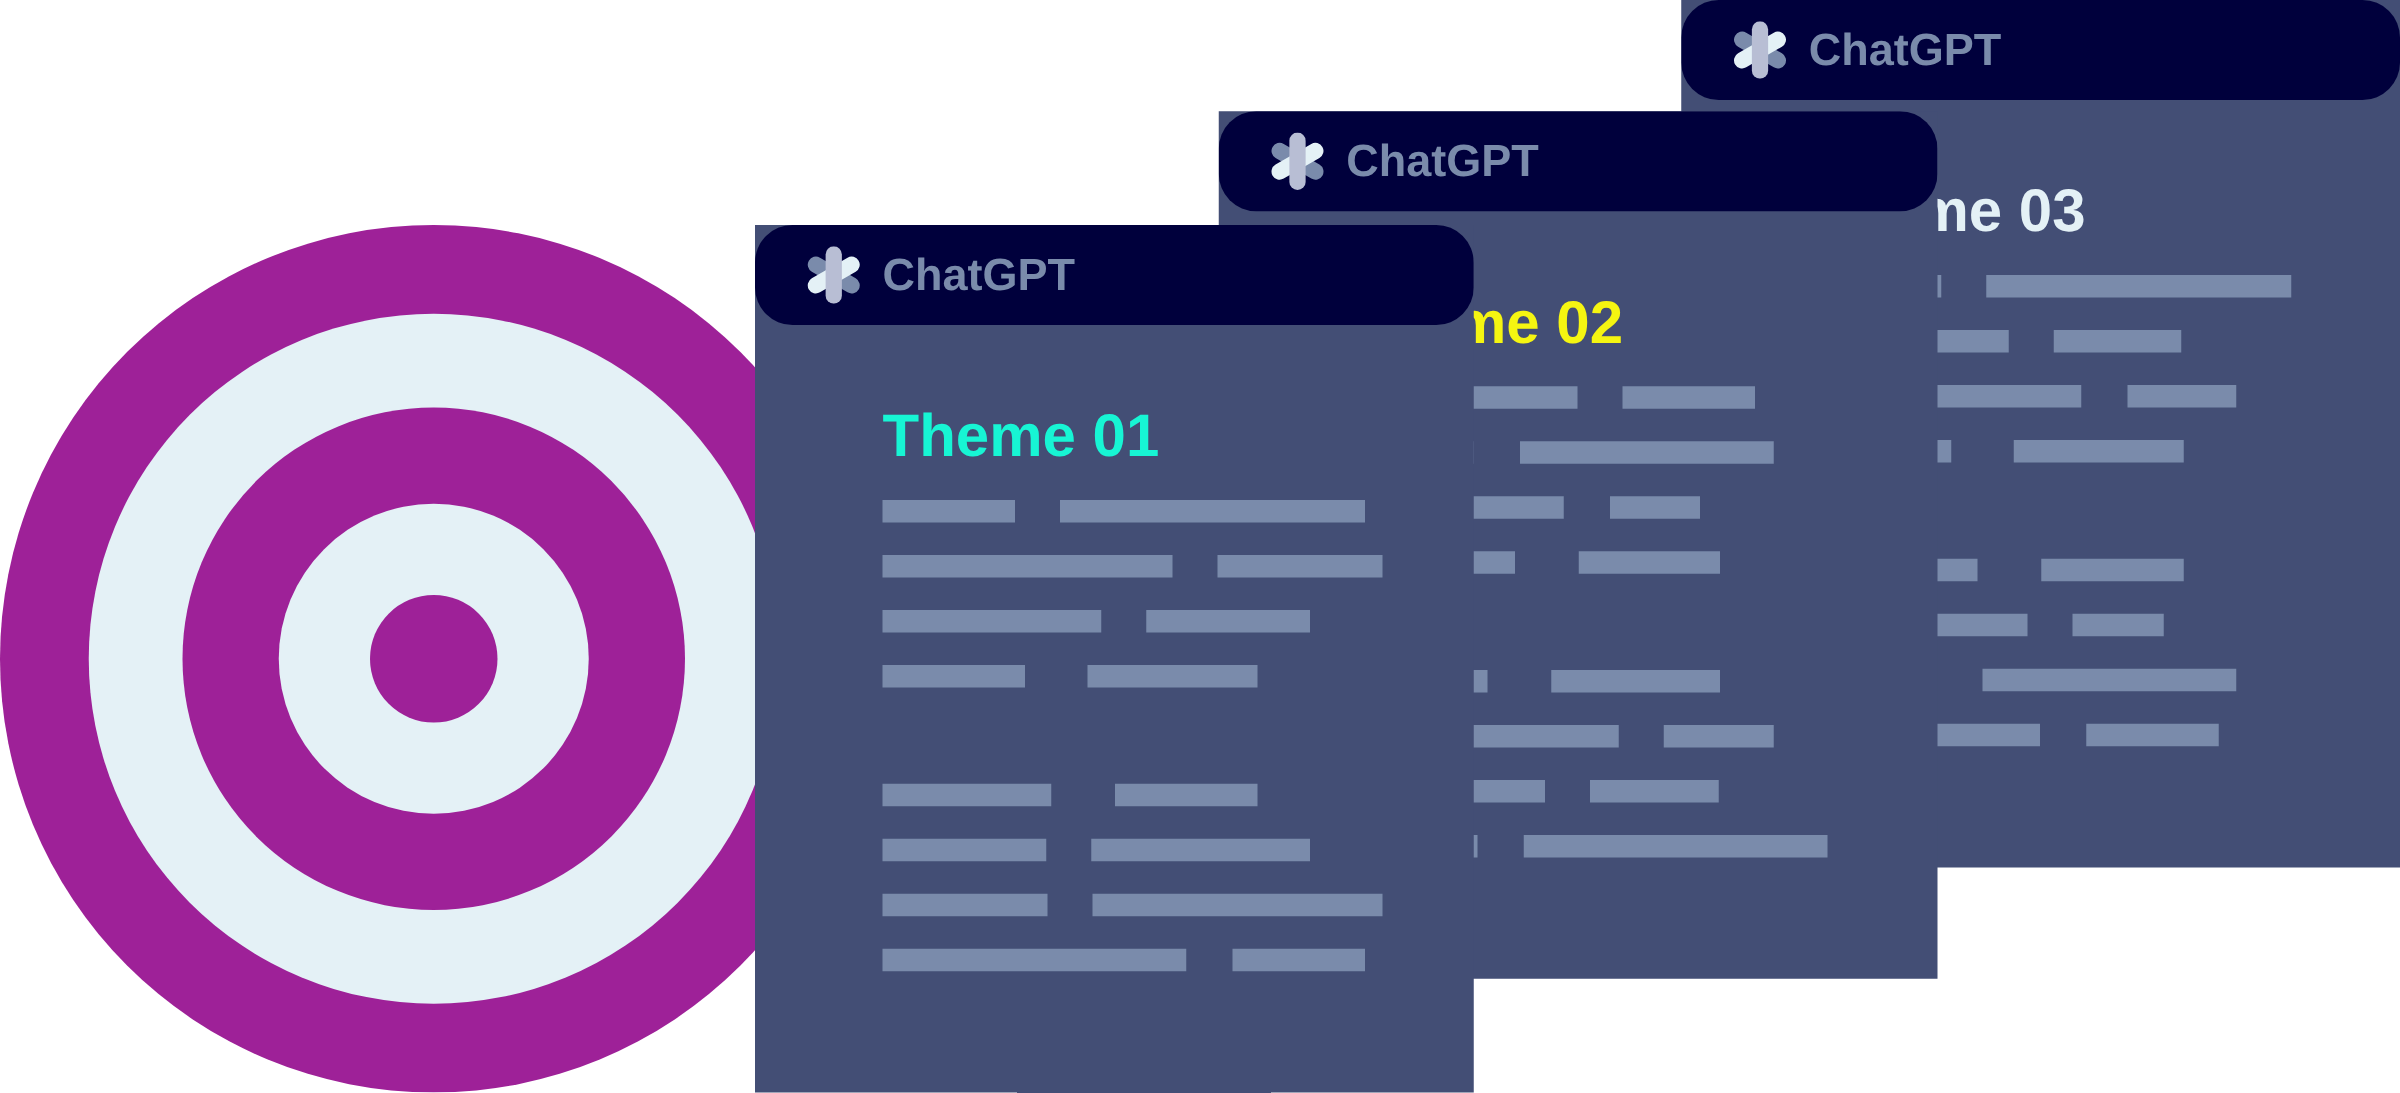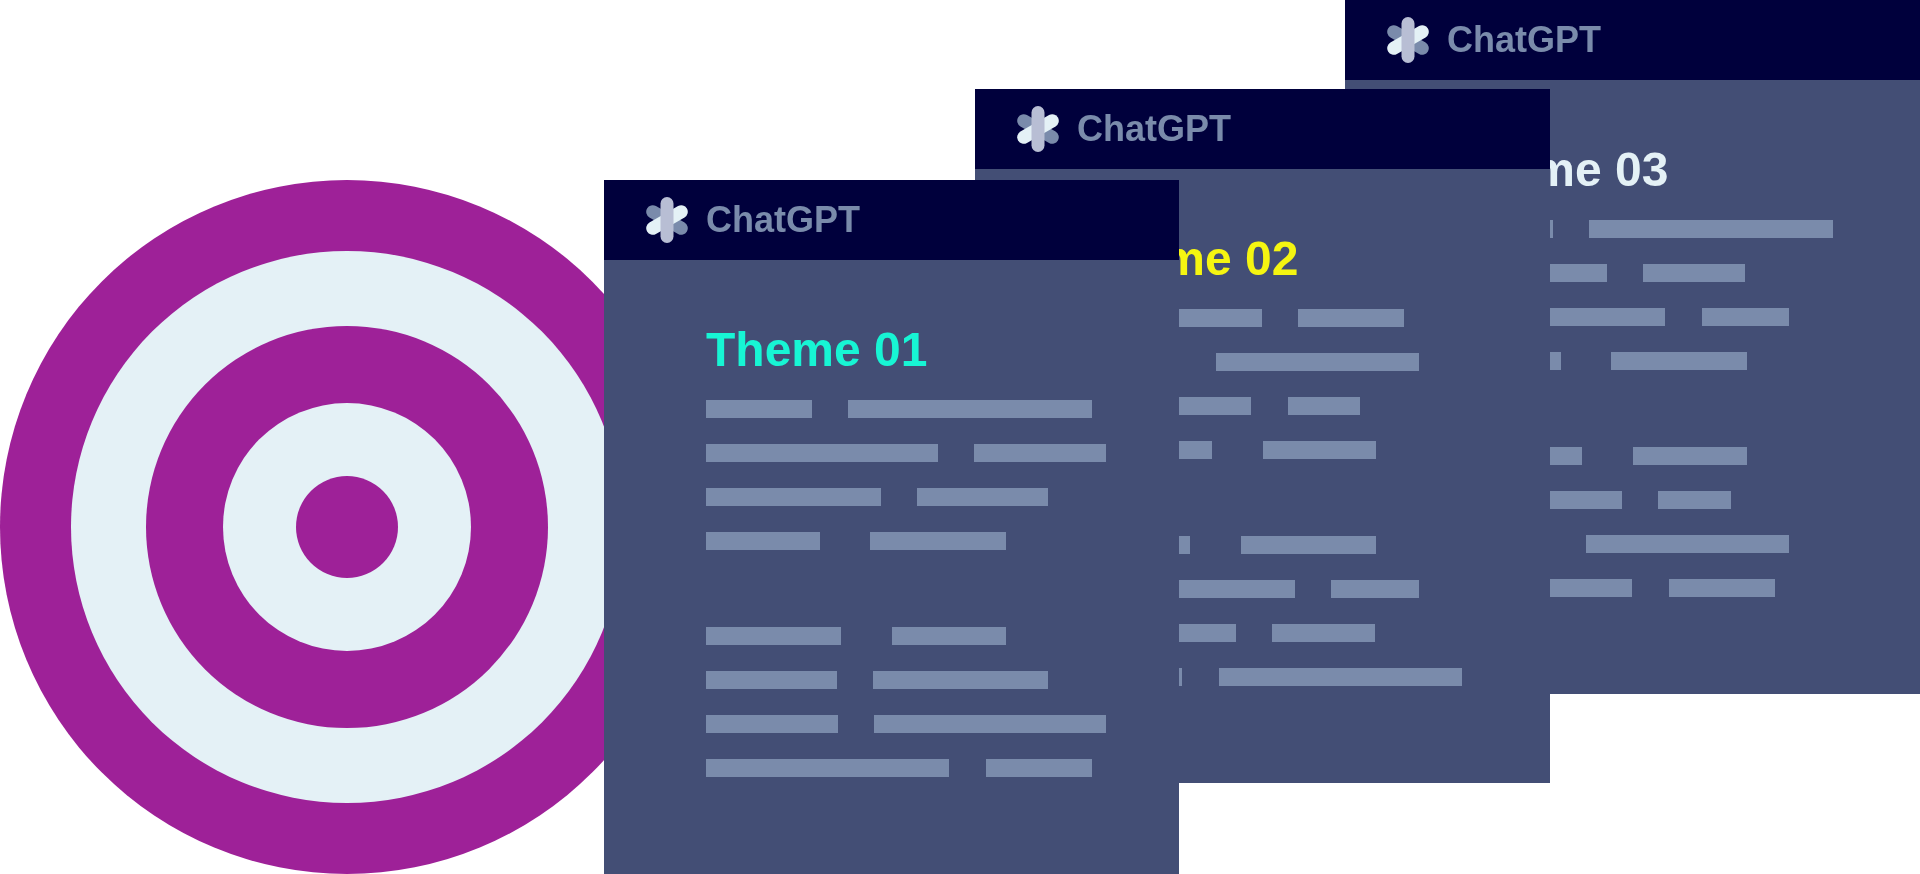--- a/index.html
+++ b/index.html
@@ -14,20 +14,21 @@
   .target svg { display: block; }
 
   .card {
     position: absolute; width: 575px; height: 694px;
     background: #434E75;
     overflow: hidden;
   }
   .card-header {
     position: absolute; left: 0; top: 0; width: 100%; height: 80px;
     background: #00003C;
+    border-radius: 30px;
   }
   .logo {
     position: absolute; left: 40px; top: 17px; width: 46px; height: 46px;
   }
   .brand {
     position: absolute; left: 102px; top: 20px;
     font-size: 36px; font-weight: bold; color: #7A8BAB;
     line-height: 40px; letter-spacing: 0px;
   }
   .theme-title {

